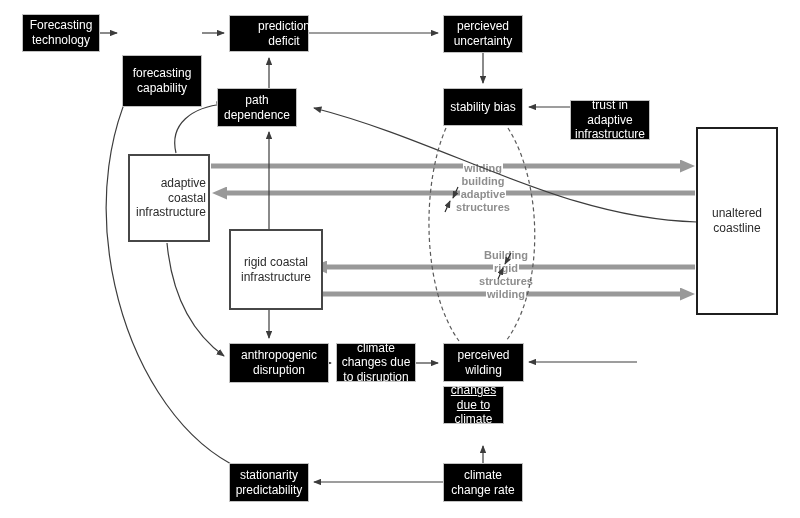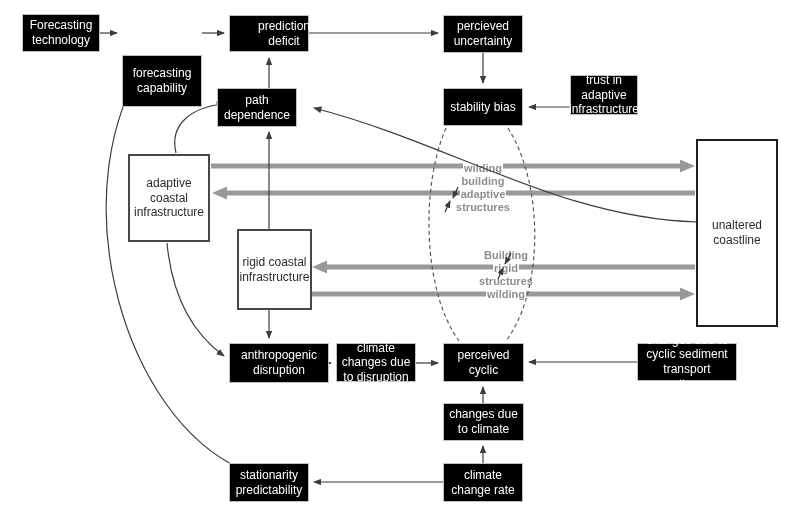--- a/index.html
+++ b/index.html
@@ -105,53 +105,50 @@
     </div>
 
   <div class="node black" style="left:217px;top:88px;width:80px;height:39px;">
     <span>path dependence</span>
     </div>
 
   <div class="node black" style="left:443px;top:88px;width:80px;height:38px;">
     <span>stability bias</span>
     </div>
 
-  <div class="node black" style="left:570px;top:75px;width:68px;height:40px;">
+  <div class="node black" style="left:570px;top:100px;width:80px;height:40px;">
     <span>trust in adaptive infrastructure</span>
     </div>
 
-  <div class="node white" style="left:128px;top:154px;width:82px;height:88px;">
+  <div class="node white" style="left:128px;top:154px;width:82px;height:88px;text-align:right;">
     <span>adaptive coastal infrastructure</span>
     </div>
 
-  <div class="node white" style="left:229px;top:229px;width:75px;height:81px;margin-left:8px;">
+  <div class="node white" style="left:229px;top:229px;width:94px;height:81px;">
     <span>rigid coastal infrastructure</span>
     </div>
 
-  <div class="node white dark-border" style="left:696px;top:127px;width:82px;height:188px;margin-top:12px;">
+  <div class="node white dark-border" style="left:696px;top:127px;width:82px;height:188px;">
     <span>unaltered coastline</span>
     </div>
 
   <div class="node black" style="left:229px;top:343px;width:100px;height:40px;">
     <span>anthropogenic disruption</span>
     </div>
 
   <div class="node black" style="left:336px;top:343px;width:80px;height:39px;">
     <span>climate changes due to disruption</span>
     </div>
 
   <div class="node black" style="left:443px;top:343px;width:81px;height:39px;">
-    <span>perceived cyclic</span>
+    <span>perceived wilding</span>
     </div>
 
-  <div class="node black" style="left:637px;top:343px;width:100px;height:38px;">
-    <span>changes due to cyclic sediment transport patterns</span>
-    </div>
 
-  <div class="node black" style="left:443px;top:403px;width:81px;height:38px;">
+  <div class="node black" style="left:443px;top:386px;width:61px;height:38px;text-decoration:underline;">
     <span>changes due to climate</span>
     </div>
 
   <div class="node black" style="left:229px;top:463px;width:80px;height:39px;">
     <span>stationarity predictability</span>
     </div>
 
   <div class="node black" style="left:443px;top:463px;width:80px;height:39px;">
     <span>climate change rate</span>
     </div>

